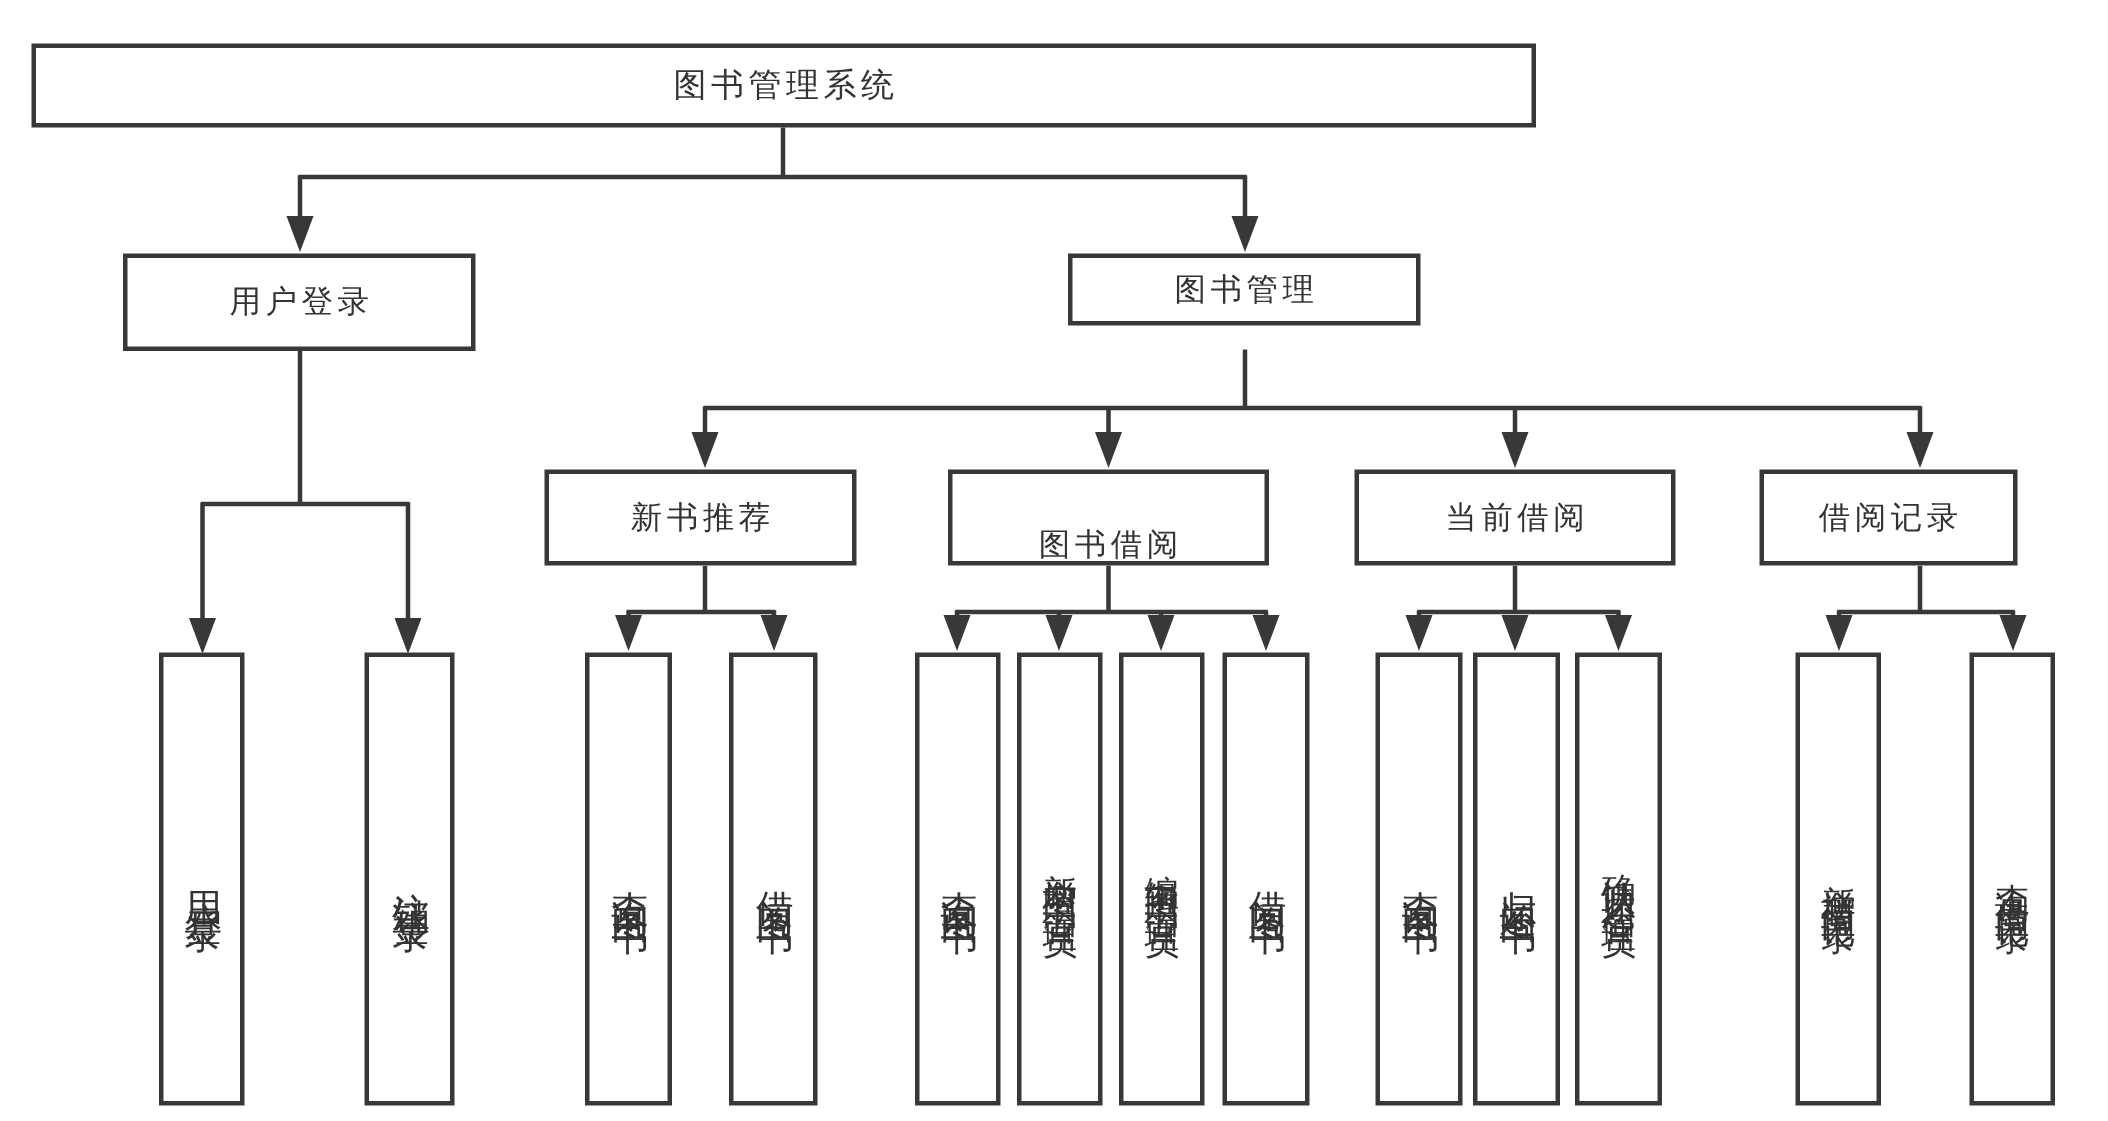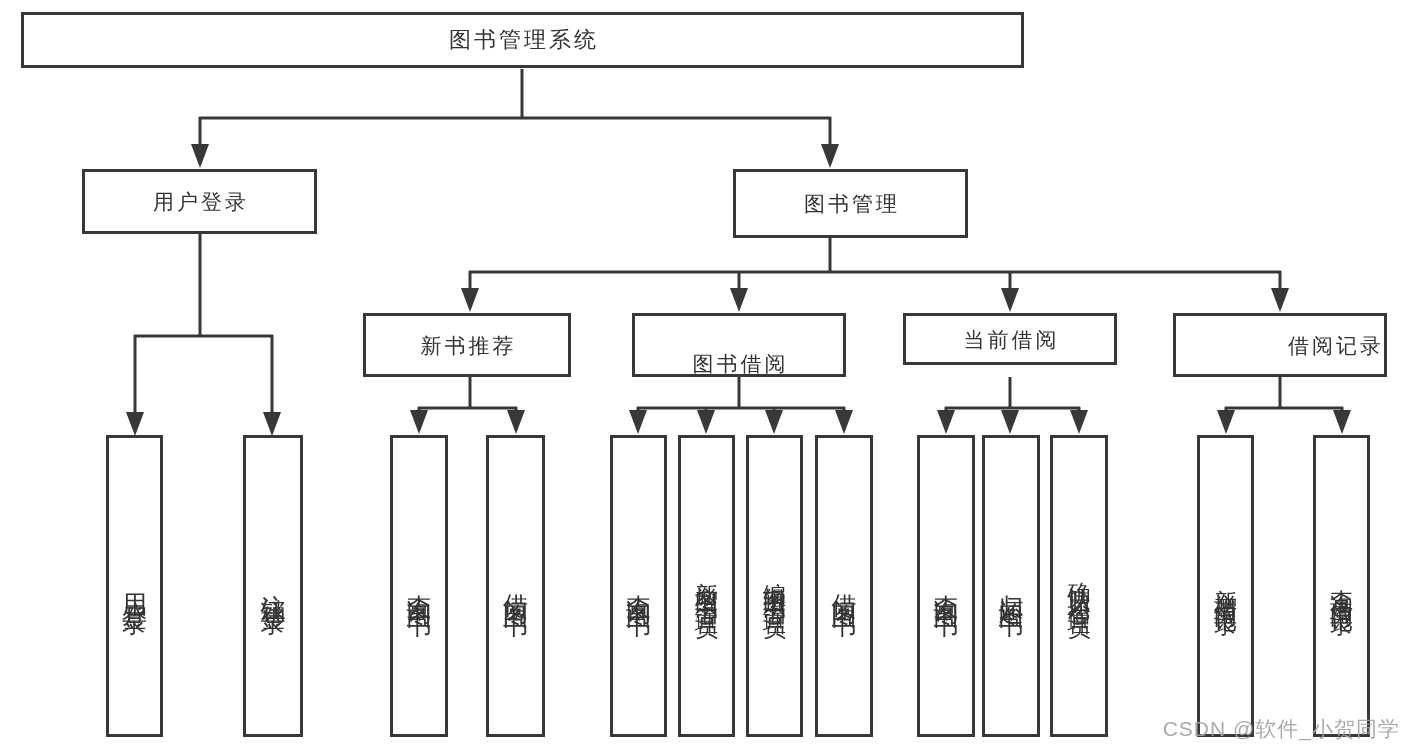--- a/index.html
+++ b/index.html
@@ -113,41 +113,41 @@
       <polygon points="765,410 783,410 774,434"></polygon>
       <polygon points="835,410 853,410 844,434"></polygon>
       <polygon points="937,410 955,410 946,434"></polygon>
       <polygon points="1001,410 1019,410 1010,434"></polygon>
       <polygon points="1070,410 1088,410 1079,434"></polygon>
       <polygon points="1217,410 1235,410 1226,434"></polygon>
       <polygon points="1333,410 1351,410 1342,434"></polygon>
     </g>
   </svg>
 
-  <div class="box" style="left:21px; top:12px; width:1003px; height:56px;">
+  <div class="box" style="left:21px; top:29px; width:1003px; height:56px;">
     <span class="hlabel root-label">图书管理系统</span>
   </div>
 
   <div class="box" style="left:82px; top:169px; width:235px; height:65px;">
     <span class="hlabel">用户登录</span>
   </div>
-  <div class="box" style="left:712px; top:169px; width:235px; height:69px;margin-left:21px;">
+  <div class="box" style="left:712px; top:169px; width:235px; height:48px;">
     <span class="hlabel">图书管理</span>
   </div>
 
   <div class="box" style="left:363px; top:313px; width:208px; height:64px;">
     <span class="hlabel">新书推荐</span>
   </div>
   <div class="box" style="left:632px; top:313px; width:214px; height:64px;align-items:flex-end;">
     <span class="hlabel">图书借阅</span>
   </div>
-  <div class="box" style="left:903px; top:313px; width:214px; height:52px;">
+  <div class="box" style="left:903px; top:313px; width:214px; height:64px;">
     <span class="hlabel">当前借阅</span>
   </div>
-  <div class="box" style="left:1173px; top:313px; width:214px; height:64px;justify-content:flex-end;">
+  <div class="box" style="left:1173px; top:313px; width:172px; height:64px;">
     <span class="hlabel">借阅记录</span>
   </div>
 
   <div class="box" style="left:106px; top:435px; width:57px; height:302px;">
     <span class="vlabel">用户登录</span>
   </div>
   <div class="box" style="left:243px; top:435px; width:60px; height:302px;">
     <span class="vlabel">注销登录</span>
   </div>
 
@@ -181,15 +181,14 @@
     <span class="vlabel long">确认归还（管理员）</span>
   </div>
 
   <div class="box" style="left:1197px; top:435px; width:57px; height:302px;">
     <span class="vlabel long">新增借阅记录</span>
   </div>
   <div class="box" style="left:1313px; top:435px; width:57px; height:302px;">
     <span class="vlabel long">查询借阅记录</span>
   </div>
 
-  <div id="watermark">CSDN @软件_小贺同学</div>
 
 </div>
 
 </body></html>

